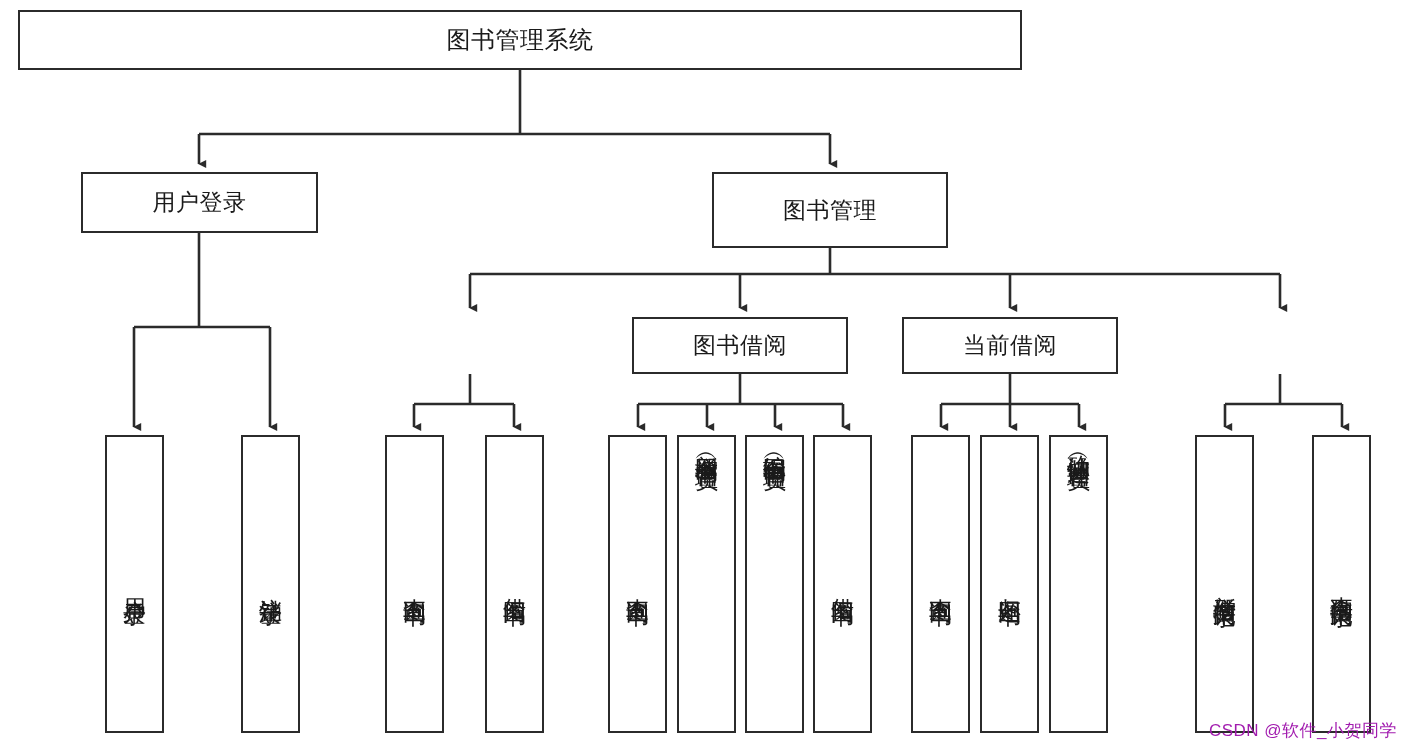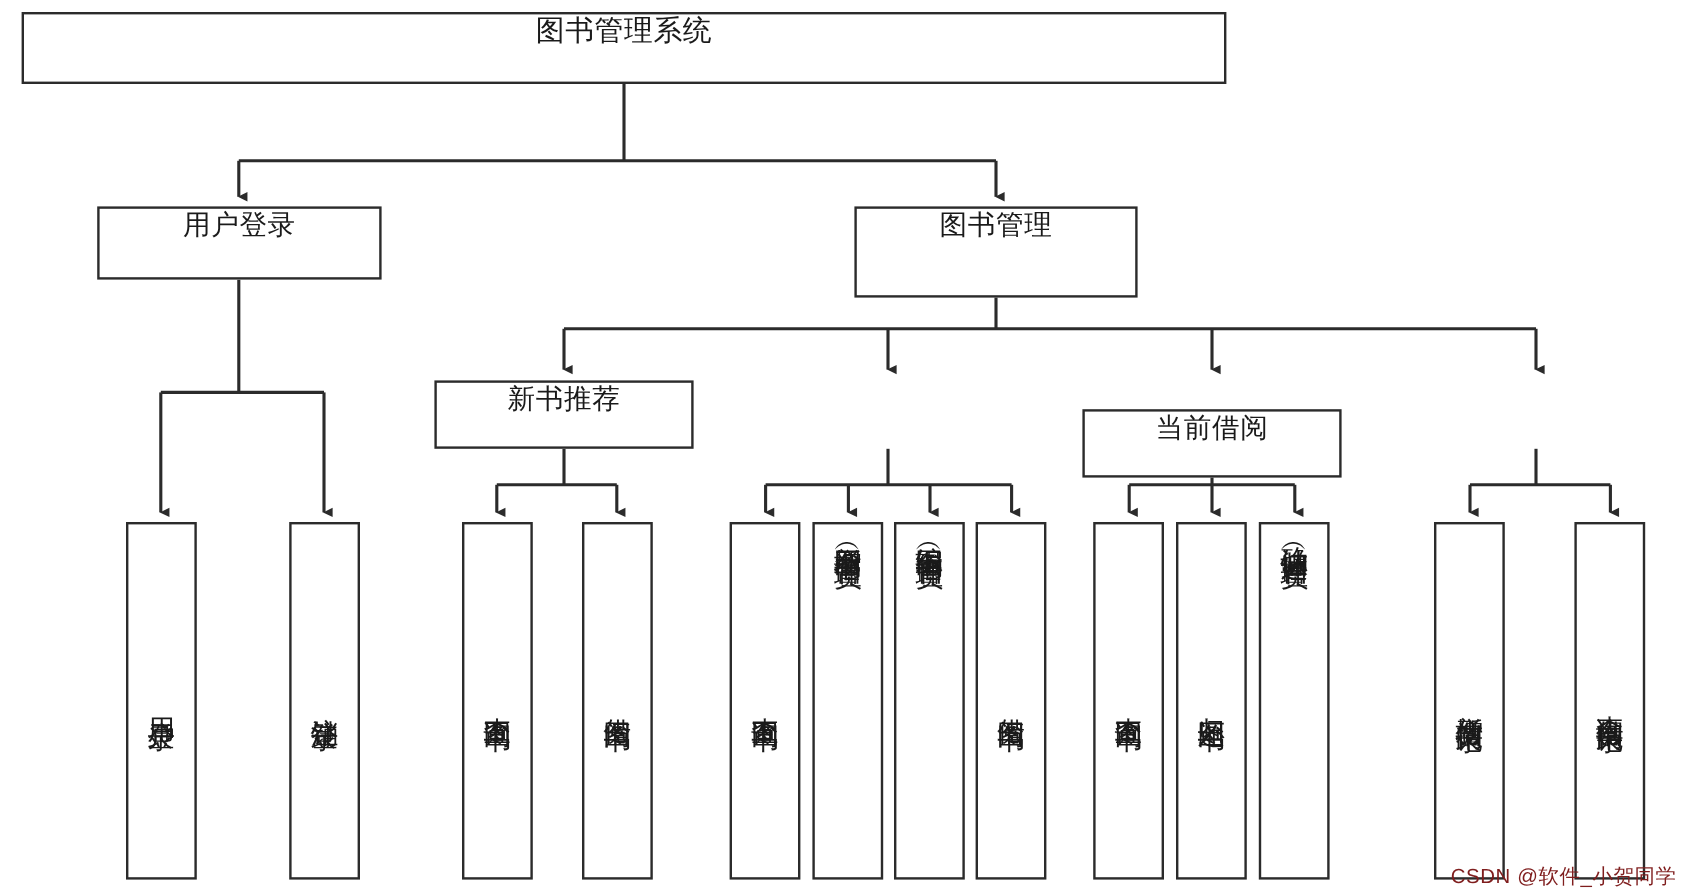--- a/index.html
+++ b/index.html
@@ -26,21 +26,21 @@
     width: 1405px;
     height: 747px;
     pointer-events: none;
   }
   .node {
     position: absolute;
     box-sizing: border-box;
     background: #ffffff;
     border: 2px solid #2b2b2b;
     display: flex;
-    align-items: flex-start;
+    align-items: center;
     justify-content: center;
     z-index: 2;
   }
   .node-label {
     color: #1a1a1a;
     line-height: 1.16;
     letter-spacing: 0.5px;
     text-align: center;
     white-space: pre;
   }
@@ -65,21 +65,21 @@
     line-height: 1;
   }
   .node.vertical.center-text {
     align-items: center;
   }
   #watermark {
     position: absolute;
     right: 8px;
     bottom: 5px;
     font-size: 17px;
-    color: #7f1d1d;
+    color: #a21caf;
     letter-spacing: 0.5px;
     z-index: 5;
     white-space: nowrap;
   }
 </style>
 </head>
 <body>
 
 <div id="diagram-root">
 
@@ -138,26 +138,26 @@
   </div>
 
   <div class="node horizontal" style="left:81px; top:172px; width:237px; height:61px;">
     <span class="node-label">用户登录</span>
   </div>
 
   <div class="node horizontal" style="left:712px; top:172px; width:236px; height:76px;">
     <span class="node-label">图书管理</span>
   </div>
 
-  <div class="node horizontal" style="left:362px; top:317px; width:216px; height:57px;">
-    <span class="node-label">新书推荐</span>
-  </div>
-
-
-  <div class="node horizontal" style="left:902px; top:317px; width:216px; height:57px;margin-top:24px;">
+
+  <div class="node horizontal" style="left:632px; top:317px; width:216px; height:57px;">
+    <span class="node-label">图书借阅</span>
+  </div>
+
+  <div class="node horizontal" style="left:902px; top:317px; width:216px; height:57px;">
     <span class="node-label">当前借阅</span>
   </div>
 
 
   <div class="node vertical center-text" style="left:105px; top:435px; width:59px; height:298px;">
     <span class="node-label">用户登录</span>
   </div>
 
   <div class="node vertical center-text" style="left:241px; top:435px; width:59px; height:298px;">
     <span class="node-label">注销登录</span>

